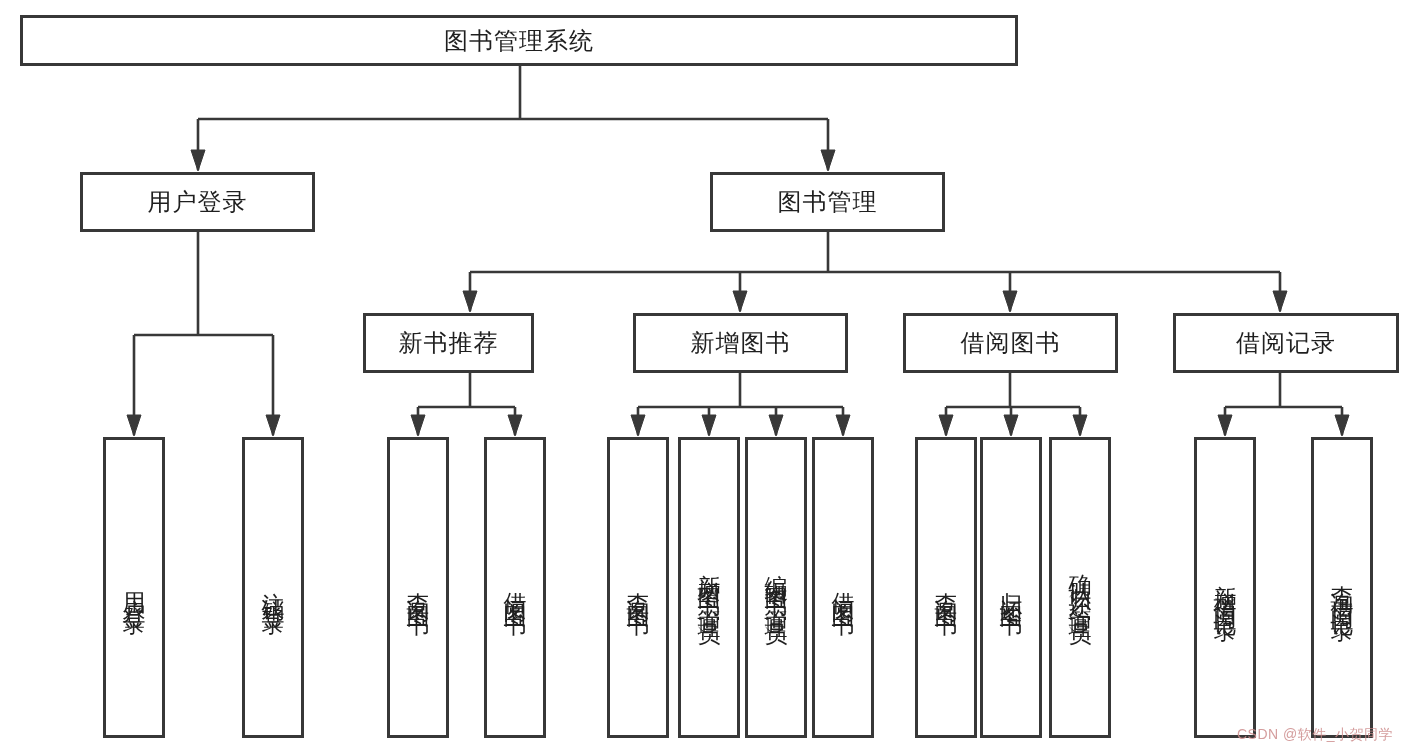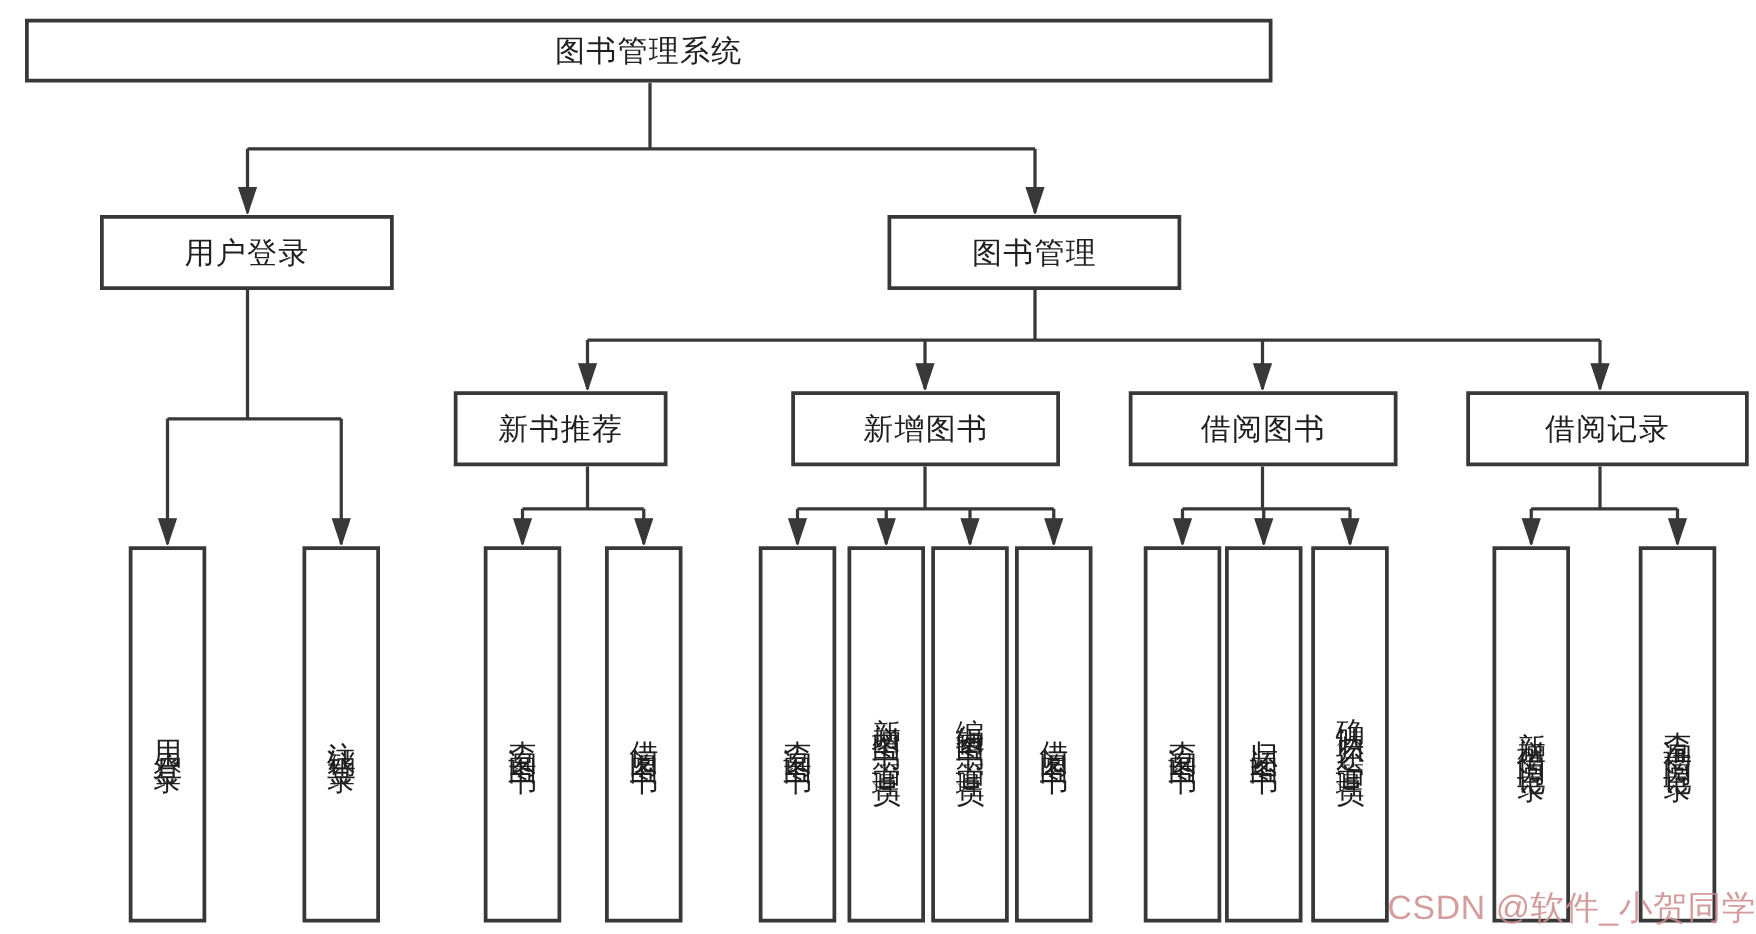--- a/index.html
+++ b/index.html
@@ -49,23 +49,23 @@
   .n-lf6 {left:678px;}
   .n-lf7 {left:745px;}
   .n-lf8 {left:812px;}
   .n-lf9 {left:915px;}
   .n-lf10{left:980px;}
   .n-lf11{left:1049px;}
   .n-lf12{left:1194px;}
   .n-lf13{left:1311px;}
   .watermark{
     position:absolute;
-    right:0;bottom:3px;
+    right:12px;bottom:3px;
     z-index:5;
-    font-size:27px;
+    font-size:14px;
     letter-spacing:0.5px;
     color:rgba(205,140,140,0.85);
     white-space:nowrap;
   }
 </style>
 </head>
 <body>
 
 <div class="stage">
 

